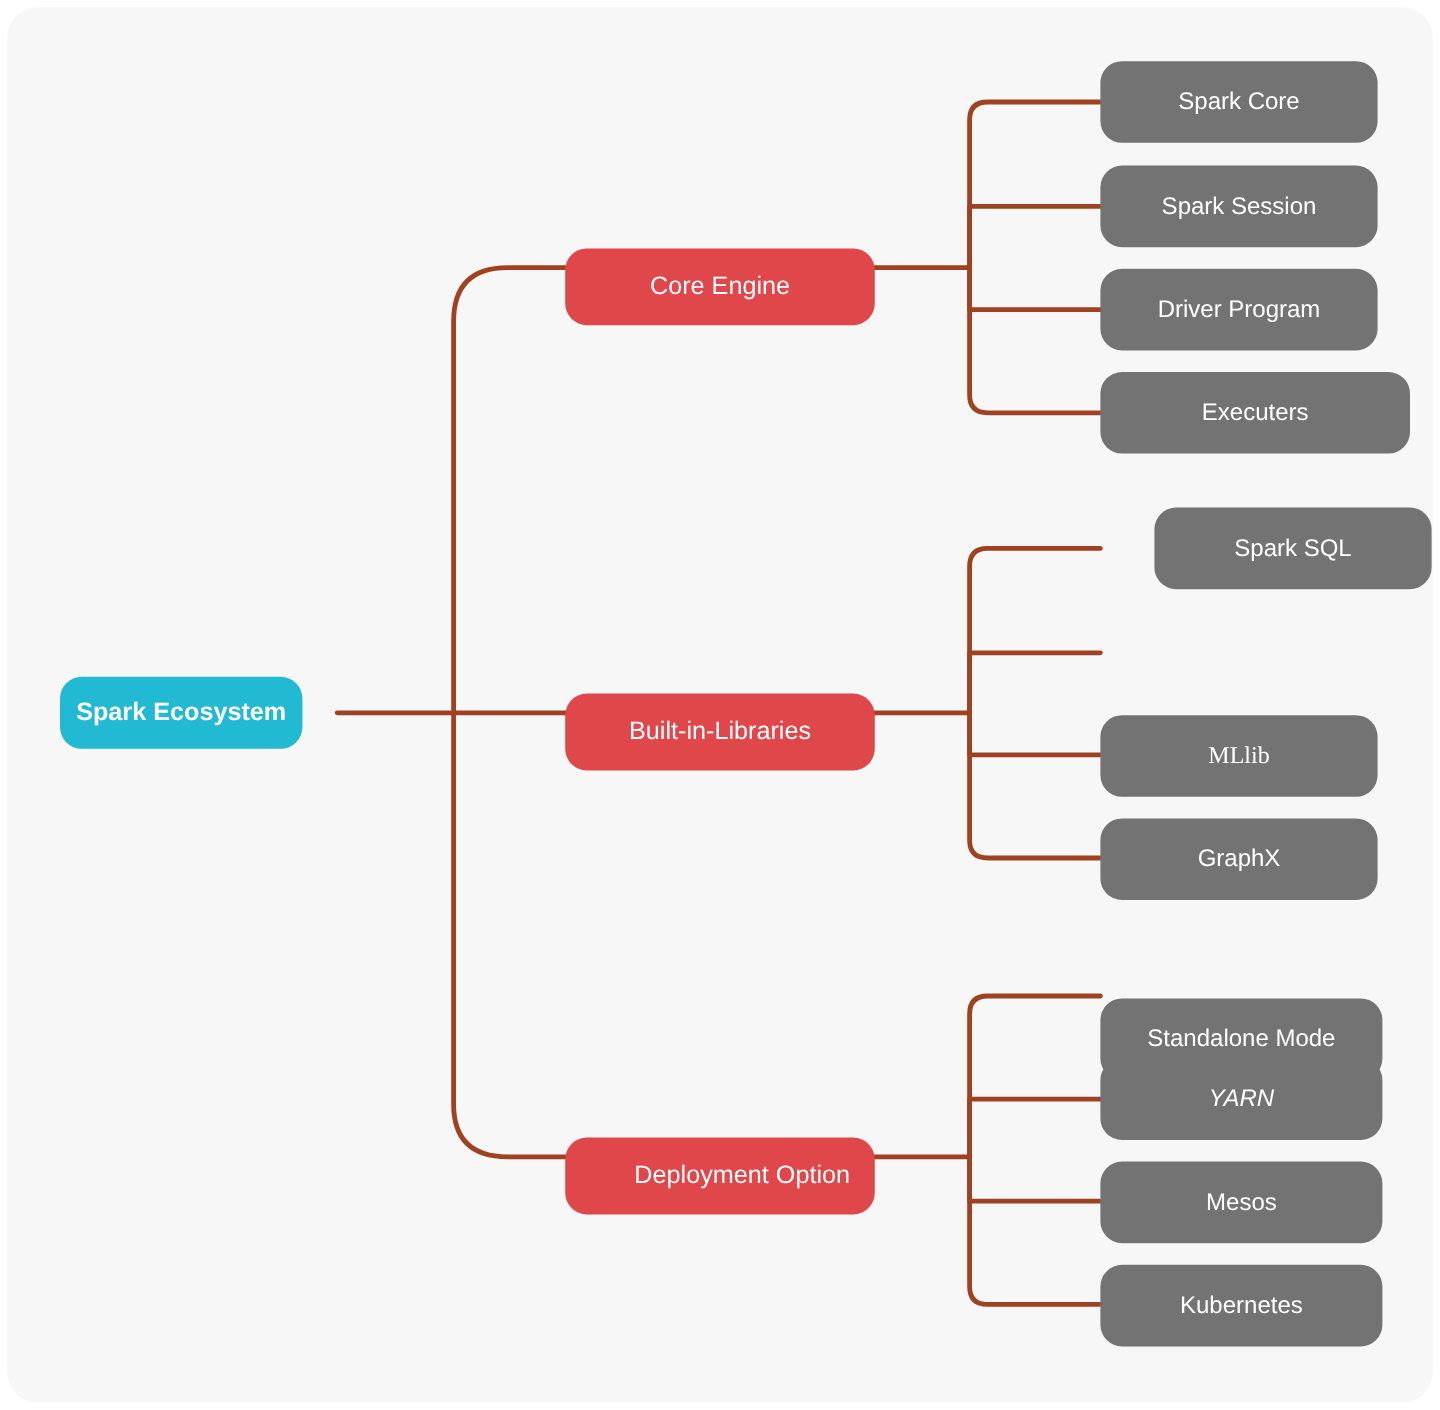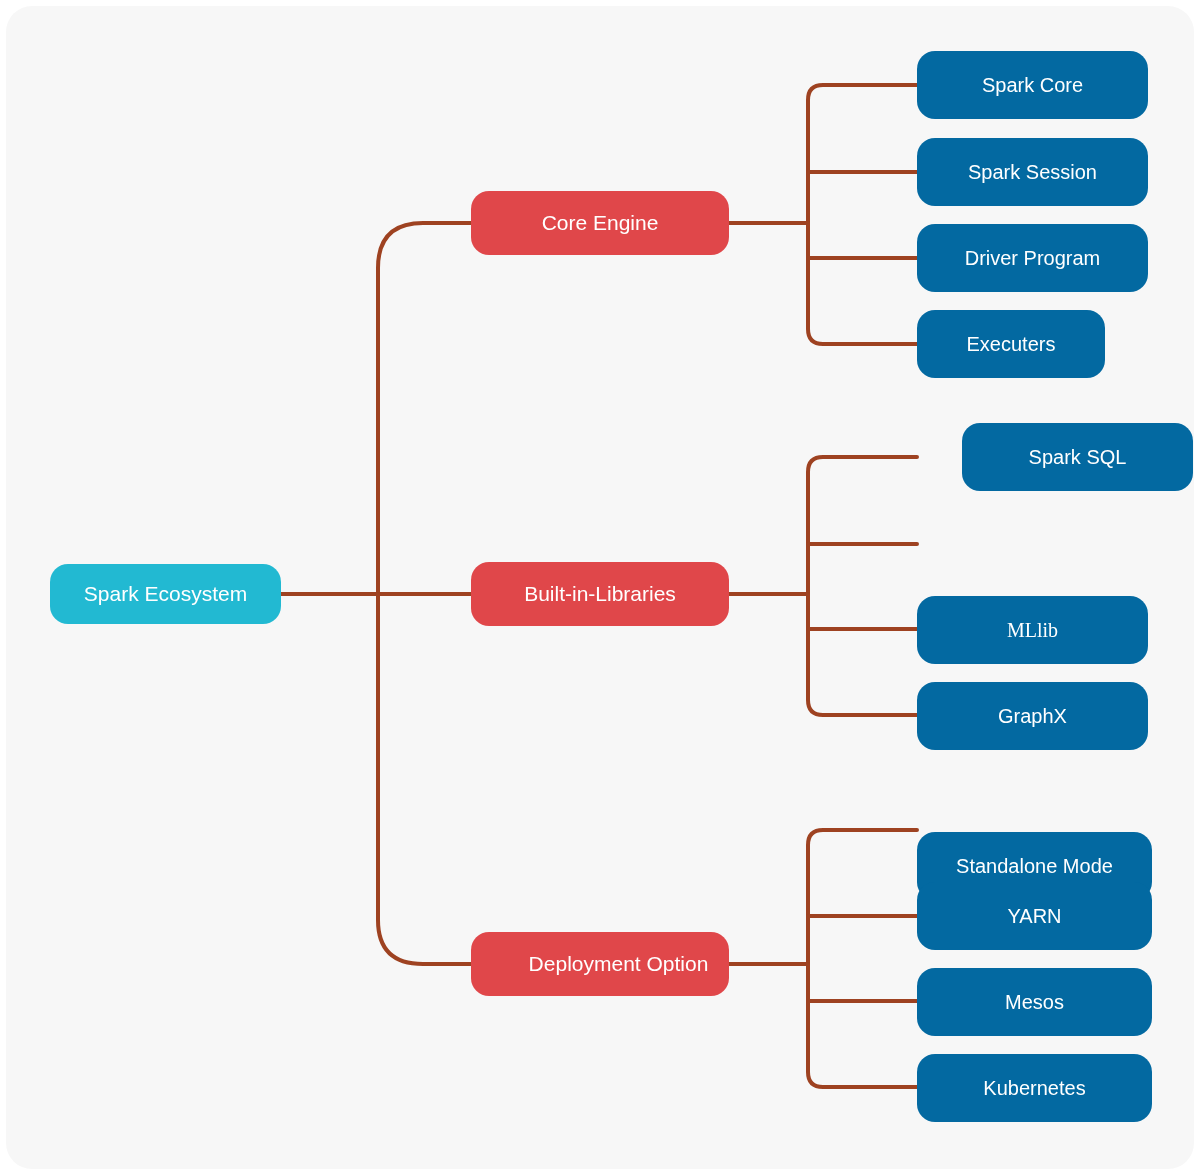--- a/index.html
+++ b/index.html
@@ -48,23 +48,24 @@
   }
   .node-root {
     background: #22b9d2;
     border-radius: 18px;
     font-size: 21px;
   }
   .node-branch {
     background: #e0474a;
     border-radius: 18px;
     font-size: 21px;
+    margin-top: 16px;
   }
   .node-leaf {
-    background: #0369a1;
+    background: #737373;
     border-radius: 18px;
     font-size: 20px;
   }
 </style>
 </head>
 <body>
 
 <div id="canvas-root">
   <div class="board"></div>
 
@@ -92,32 +93,32 @@
       <path d="M808 594 V700 Q808 715 823 715 H917"></path>
 
       <path d="M729 964 H808"></path>
       <path d="M808 964 V845 Q808 830 823 830 H917"></path>
       <path d="M808 964 V916 H917"></path>
       <path d="M808 964 V1001 H917"></path>
       <path d="M808 964 V1072 Q808 1087 823 1087 H917"></path>
     </g>
   </svg>
 
-  <div class="node node-root" style="left:50px; top:564px; width:231px; height:60px;">Spark Ecosystem</div>
+  <div class="node node-root" style="left:50px; top:564px; width:202px; height:60px;font-weight:bold;">Spark Ecosystem</div>
 
   <div class="node node-branch" style="left:471px; top:191px; width:258px; height:64px;">Core Engine</div>
   <div class="node node-branch" style="left:471px; top:562px; width:258px; height:64px;">Built-in-Libraries</div>
   <div class="node node-branch" style="left:471px; top:932px; width:258px; height:64px;padding-left:47px;">Deployment Option</div>
 
   <div class="node node-leaf" style="left:917px; top:51px; width:231px; height:68px;">Spark Core</div>
   <div class="node node-leaf" style="left:917px; top:138px; width:231px; height:68px;">Spark Session</div>
   <div class="node node-leaf" style="left:917px; top:224px; width:231px; height:68px;">Driver Program</div>
-  <div class="node node-leaf" style="left:917px; top:310px; width:188px; height:68px;">Executers</div>
+  <div class="node node-leaf" style="left:917px; top:310px; width:258px; height:68px;">Executers</div>
 
   <div class="node node-leaf" style="left:917px; top:423px; width:231px; height:68px;margin-left:45px;">Spark SQL</div>
   <div class="node node-leaf" style="left:917px; top:596px; width:231px; height:68px;font-family:Liberation Serif, serif;">MLlib</div>
   <div class="node node-leaf" style="left:917px; top:682px; width:231px; height:68px;">GraphX</div>
 
   <div class="node node-leaf" style="left:917px; top:796px; width:235px; height:68px;margin-top:36px;">Standalone Mode</div>
-  <div class="node node-leaf" style="left:917px; top:882px; width:235px; height:68px;">YARN</div>
+  <div class="node node-leaf" style="left:917px; top:882px; width:235px; height:68px;font-style:italic;">YARN</div>
   <div class="node node-leaf" style="left:917px; top:968px; width:235px; height:68px;text-align:center;">Mesos</div>
   <div class="node node-leaf" style="left:917px; top:1054px; width:235px; height:68px;">Kubernetes</div>
 </div>
 
 </body></html>

